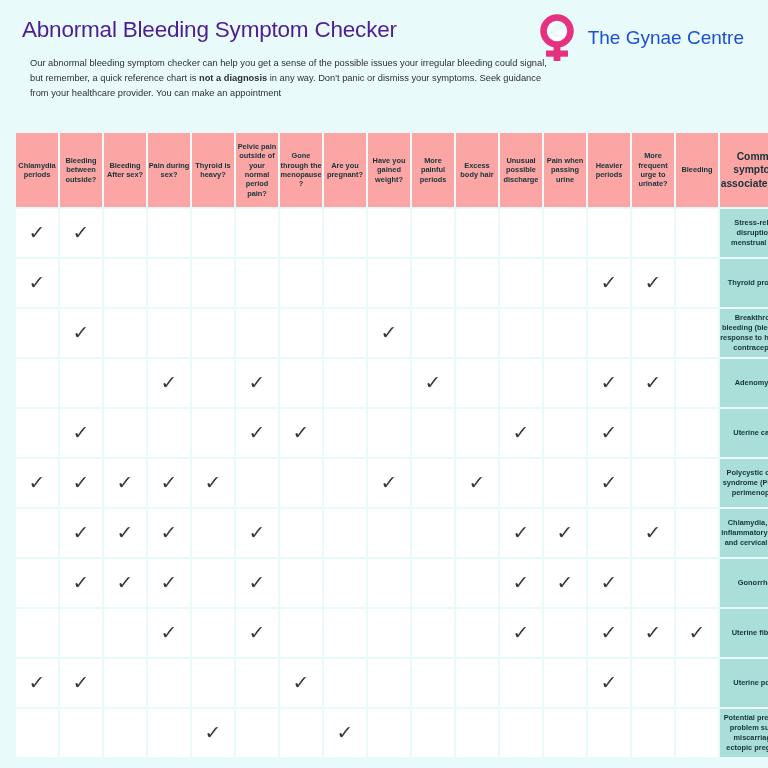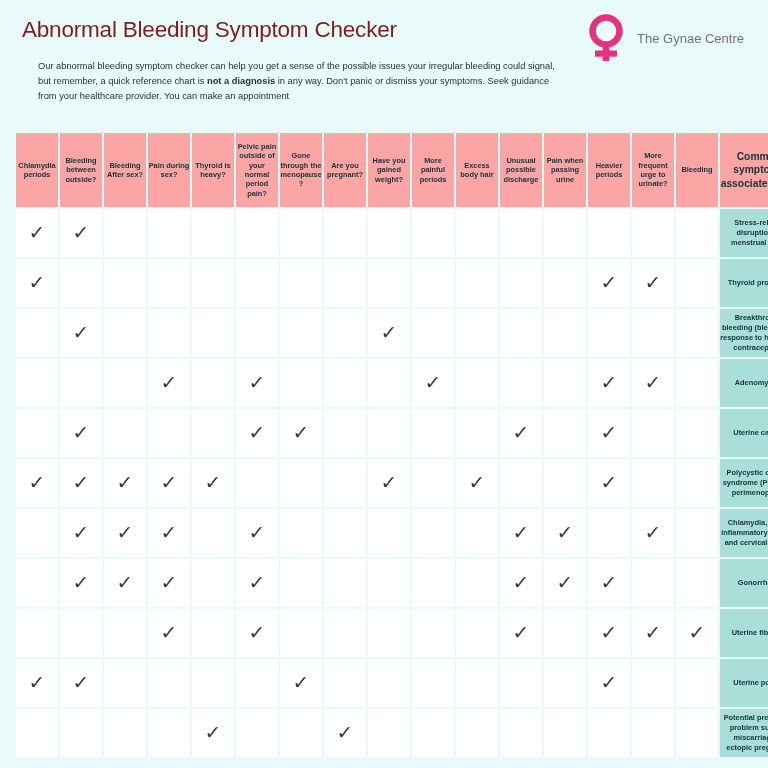--- a/index.html
+++ b/index.html
@@ -9,32 +9,32 @@
     font-family:"Liberation Sans", sans-serif;
     color:#2b3034;
     overflow:hidden;
   }
   .page{width:768px;height:768px;box-sizing:border-box;position:relative;}
 
   
   .header{padding:18px 22px 0 22px;position:relative;}
   .title{
     font-size:22.5px;font-weight:400;letter-spacing:-.2px;
-    color:#7f1d1d;margin:0 0 13px 0;line-height:1.1;
+    color:#4c1d95;margin:0 0 13px 0;line-height:1.1;
   }
   .intro{
     font-size:9.3px;line-height:1.62;color:#2b3034;
-    max-width:525px;margin:16px;font-weight:400;
+    max-width:525px;margin:8px;font-weight:400;
   }
   .intro b{font-weight:700;}
   .brand{
     position:absolute;right:24px;top:14px;
     display:flex;align-items:center;gap:10px;
   }
-  .brand-name{font-size:13px;color:#737373;white-space:nowrap;}
+  .brand-name{font-size:19px;color:#1d4ed8;white-space:nowrap;}
   .logo{width:42px;height:48px;display:block;}
 
   
   .grid-wrap{position:absolute;left:14px;top:131px;width:742px;}
   table.grid{border-collapse:separate;border-spacing:2px;width:742px;table-layout:fixed;}
   table.grid td, table.grid th{padding:0;margin:0;}
 
   th.col-head{
     background:#fca5a5;
     color:#14343b;

